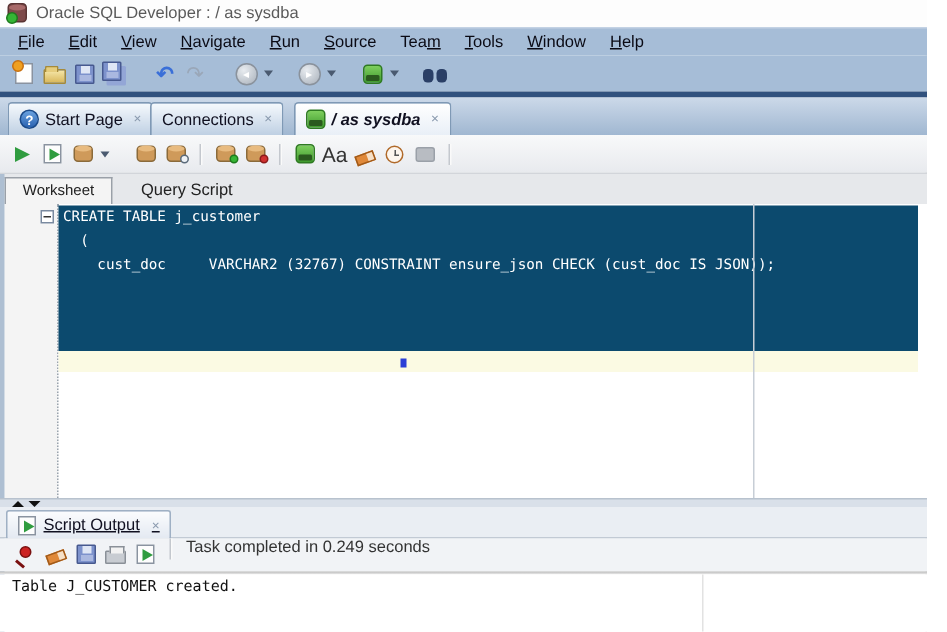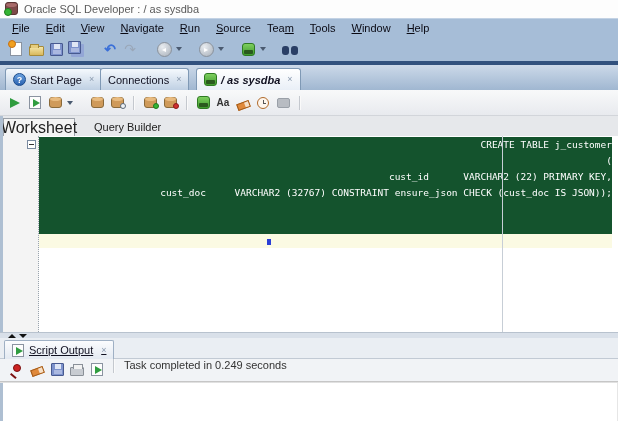--- a/index.html
+++ b/index.html
@@ -66,21 +66,21 @@
   .ic-db::before { content:""; position:absolute; left:0; top:-1px; width:11px; height:4px;
     background:#e8bb80; border-radius:50%; }
   .badge { position:absolute; border-radius:50%; width:6px; height:6px; right:-3px; bottom:-2px; }
   .badge-green { background:#35b535; border:1px solid #1d7a1d; }
   .badge-red { background:#d03030; border:1px solid #8a1a1a; }
   .badge-mag { background:#eef2f6; border:1px solid #5a6a7a; width:6px; height:6px; }
   .ic-person { width:13px; height:13px; background:linear-gradient(#7ecf5e,#3f9a2e);
     border:1px solid #2e7a22; border-radius:3px; }
   .ic-person::after { content:""; position:absolute; left:1px; bottom:1px; width:9px; height:4px;
     background:#2a5a1e; border-radius:1px; }
-  .ic-case { font-size:10px; font-weight:bold; color:#333; }
+  .ic-case { font-size:14px; font-weight:normal; color:#333; }
   .ic-eraser { width:13px; height:7px; background:#e0893a; border:1px solid #a05a1a;
     transform:rotate(-20deg); margin-top:5px; }
   .ic-eraser::before { content:""; position:absolute; right:0; top:0; width:4px; height:5px; background:#f5e0c8; }
   .ic-clock { width:12px; height:12px; border-radius:50%; background:#fdf6ee; border:1px solid #b06a2a; }
   .ic-clock::before { content:""; position:absolute; left:5px; top:2px; width:1px; height:4px; background:#555; }
   .ic-clock::after { content:""; position:absolute; left:5px; top:5px; width:3px; height:1px; background:#555; }
   .ic-gray { width:13px; height:10px; background:#b8bcc2; border-radius:2px; border:1px solid #9aa0a8; }
   .ic-pin { width:8px; height:8px; background:#cc2222; border-radius:50%; border:1px solid #7a1010; margin-top:-2px; }
   .ic-pin::after { content:""; position:absolute; left:-4px; bottom:-5px; width:7px; height:1.5px;
     background:#7a1010; transform:rotate(40deg); }
@@ -104,21 +104,21 @@
   .tab-close { font-size:9px; color:#8a9aae; margin-left:3px; line-height:1; cursor:default; }
 
   
   .toolbar2 { left:0; top:90px; width:618px; height:26px;
     background:linear-gradient(#f8f9fa,#e8eaee); border-bottom:1px solid #d2d5da;
     display:flex; align-items:center; padding-left:5px; }
 
   
   .ws-tabs { left:0; top:116px; width:618px; height:20px; background:#e6e8eb; }
   .ws-tab-active { position:absolute; left:3px; top:2px; width:72px; height:18px; background:#f4f4f4;
-    border:1px solid #9aa0a8; border-bottom:none; font-size:16px; color:#222;
+    border:1px solid #9aa0a8; border-bottom:none; font-size:10px; color:#222;
     display:flex; align-items:center; justify-content:center; cursor:default; }
   .ws-tab-inactive { position:absolute; left:80px; top:2px; height:18px; padding:0 14px; font-size:11px;
     color:#222; display:flex; align-items:center; cursor:default; }
 
   
   .editor { left:0; top:136px; width:618px; height:196px; background:#fff; overflow:hidden; }
   .win-left-strip { left:0; top:116px; width:3px; height:305px; background:#aebfd2; }
   .gutter { position:absolute; left:3px; top:0; width:36px; height:100%; background:#f4f4f4;
     border-right:1px dotted #9aa4ae; }
   .fold-box { position:absolute; left:27px; top:4px; width:9px; height:9px; background:#fff;
@@ -283,30 +283,29 @@
         <span class="ic ic-clock"></span>
       </span>
     <span class="tbtn">
         <span class="ic ic-gray"></span>
       </span>
     <span class="vsep-light"></span>
   </div>
 
   <div class="abs ws-tabs">
     <div class="ws-tab-active">Worksheet</div>
-    <div class="ws-tab-inactive">Query Builder</div>
+    <div class="ws-tab-inactive">Query Script</div>
   </div>
 
   <div class="abs editor">
     <div class="gutter"></div>
     <div class="fold-box"></div>
-    <div class="sel-block" id="sel-block" style="background: #14532d; text-align: right;">
+    <div class="sel-block" id="sel-block" style="background: #0c4a6e;">
         <div class="code-line">CREATE TABLE j_customer</div>
         <div class="code-line">  (</div>
-        <div class="code-line">    cust_id      VARCHAR2 (22) PRIMARY KEY,</div>
         <div class="code-line">    cust_doc     VARCHAR2 (32767) CONSTRAINT ensure_json CHECK (cust_doc IS JSON));</div>
         <div class="code-line"></div>
       </div>
     <div class="cur-line" id="cur-line" style="background: rgb(251, 250, 227);"></div>
     <div class="caret"></div>
     <div class="margin-guide"></div>
   </div>
   <div class="abs win-left-strip"></div>
 
   <div class="abs splitter">
@@ -334,14 +333,18 @@
     <span class="tbtn">
         <span class="ic ic-printer"></span>
       </span>
     <span class="tbtn">
         <span class="ic ic-runscript"></span>
       </span>
     <span class="vsep-light"></span>
     <span class="status-text">Task completed in 0.249 seconds</span>
   </div>
   <div class="abs out-sepline"></div>
+  <div class="abs output">
+    <span class="output-text">Table J_CUSTOMER created.</span>
+    <span class="out-vline"></span>
+  </div>
 
 </div>
 
 </body></html>

